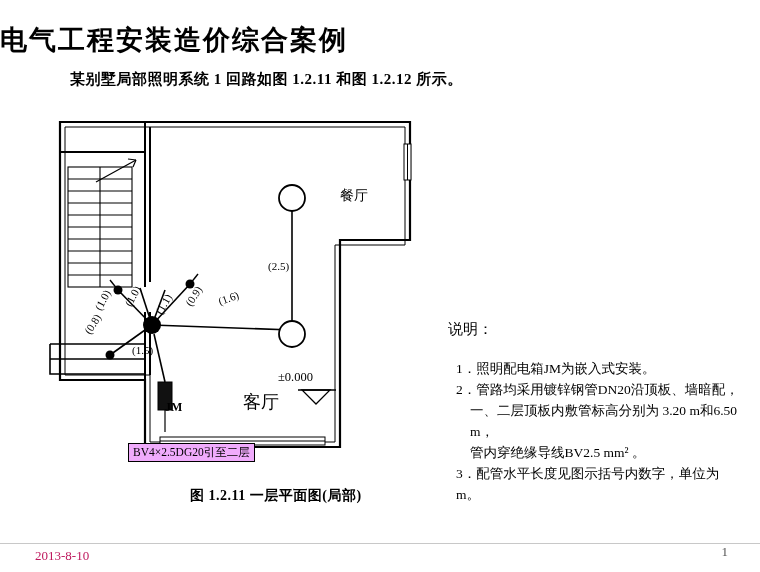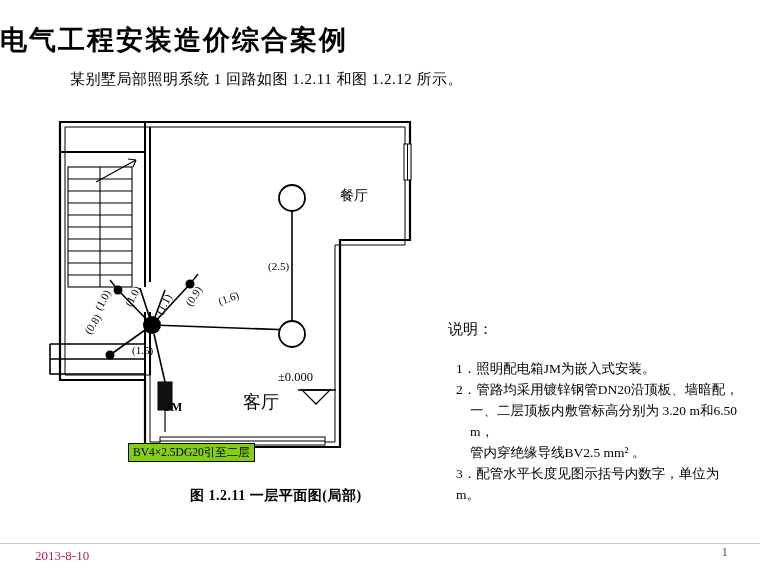--- a/index.html
+++ b/index.html
@@ -31,20 +31,21 @@
     font-weight: bold;
     letter-spacing: 2px;
     font-family: "Liberation Serif", serif;
   }
   .subtitle {
     position: absolute;
     left: 70px;
     top: 70px;
     font-size: 15px;
     letter-spacing: 0.5px;
+    font-weight: bold;
   }
   .drawing {
     position: absolute;
     left: 40px;
     top: 112px;
     width: 420px;
     height: 360px;
   }
   .notes {
     position: absolute;
@@ -108,21 +109,21 @@
   .label-sm {
     font-size: 11px;
   }
   .cable-box {
     position: absolute;
     left: 128px;
     top: 443px;
     border: 1px solid #000;
     padding: 1px 4px;
     font-size: 11.5px;
-    background: #84cc16;
+    background: #f0abfc;
     white-space: nowrap;
   }
   svg { display: block; }
 </style>
 </head>
 <body>
 
 <div class="slide">
 
   <div class="title">电气工程安装造价综合案例</div>

